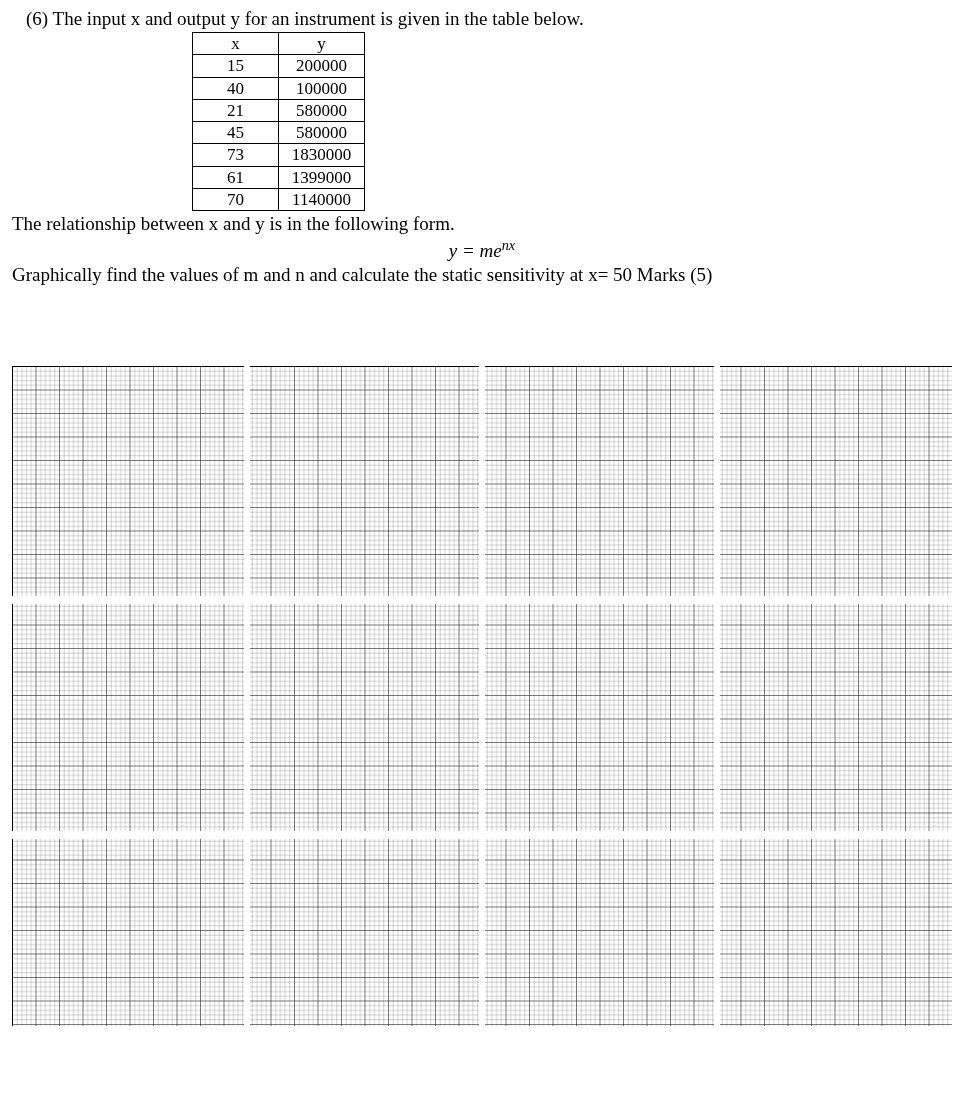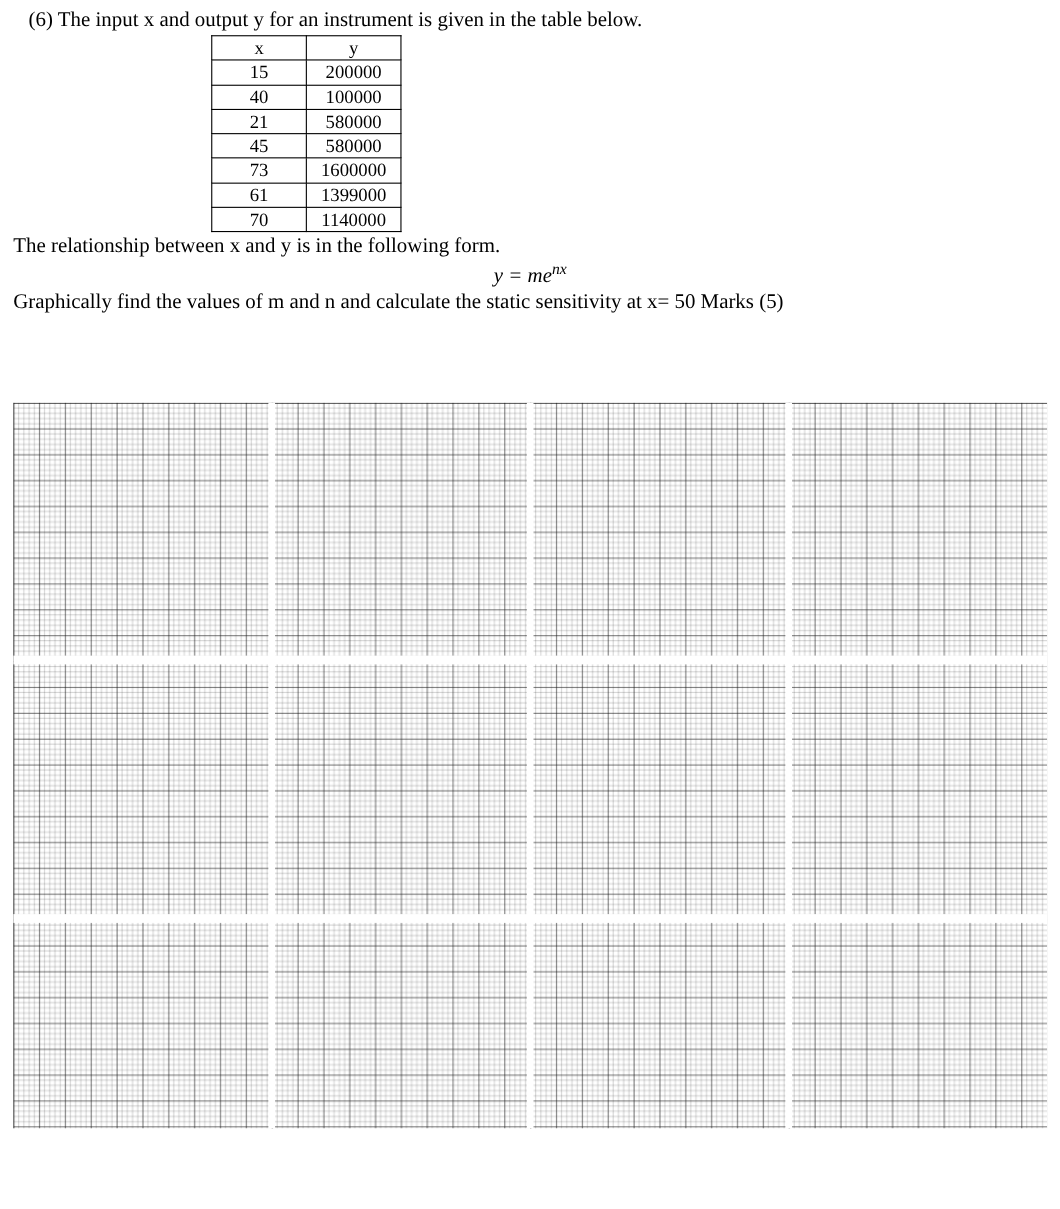--- a/index.html
+++ b/index.html
@@ -68,21 +68,21 @@
     <tr>
       <td>21</td>
       <td>580000</td>
     </tr>
     <tr>
       <td>45</td>
       <td>580000</td>
     </tr>
     <tr>
       <td>73</td>
-      <td>1600000</td>
+      <td>1830000</td>
     </tr>
     <tr>
       <td>61</td>
       <td>1399000</td>
     </tr>
     <tr>
       <td>70</td>
       <td>1140000</td>
     </tr>
   </tbody>

